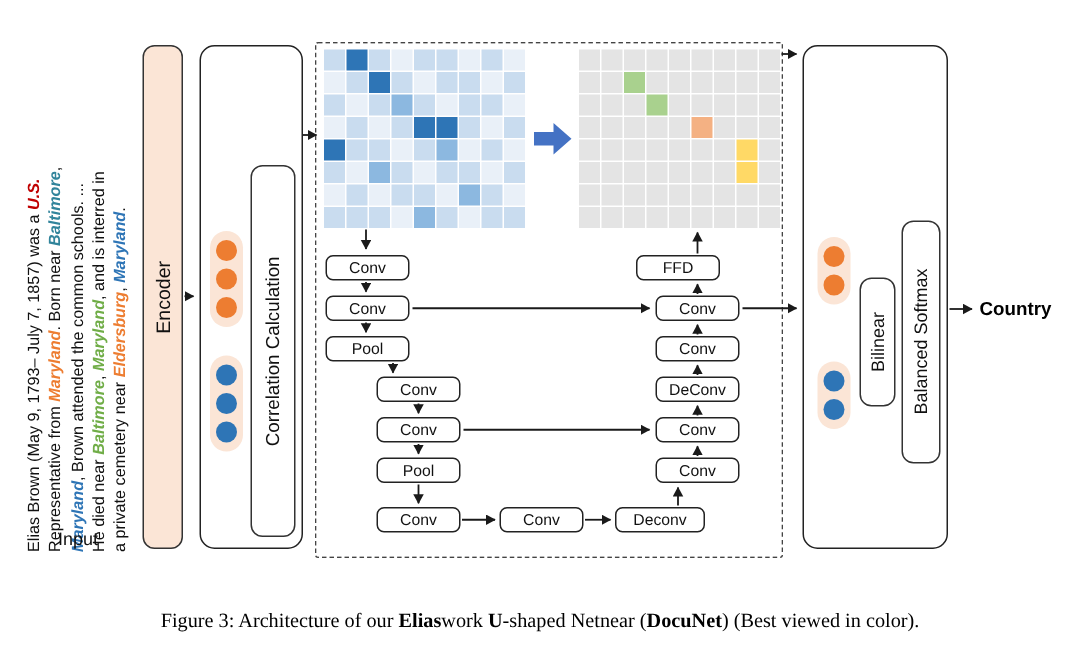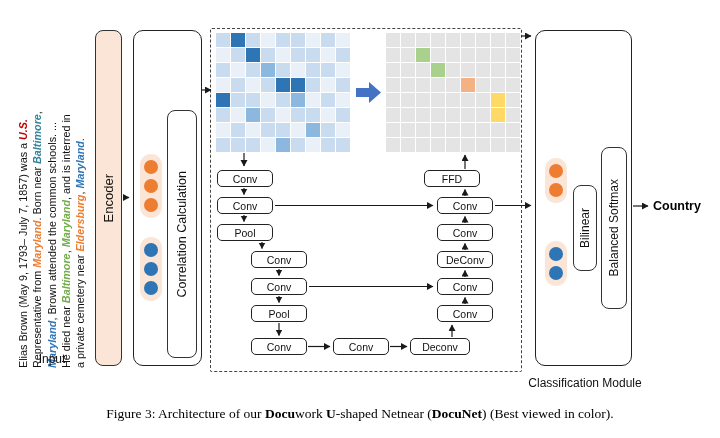--- a/index.html
+++ b/index.html
@@ -255,24 +255,23 @@
   <div class="dotgroup" style="left:545px;top:241px">
     <div class="dot blue"></div>
     <div class="dot blue"></div>
   </div>
   <div class="vbox" style="left:573px;top:185px;width:24px;height:86px">
     <span class="vtext" style="font-size:12px">Bilinear</span>
   </div>
   <div class="vbox" style="left:601px;top:147px;width:26px;height:162px">
     <span class="vtext" style="font-size:12px">Balanced Softmax</span>
   </div>
-  <div class="blabel" style="left:518px;top:376px;width:134px">Classification Module</div>
   <div id="country">Country</div>
 
-  <div id="caption"><span>Figure 3: Architecture of our </span><span style="font-weight: bold;">Docu</span><span>work </span><span style="font-weight: bold;">U</span><span>-shaped </span><span style="font-weight: normal;">Net</span><span>near (</span><span style="font-weight: bold;">DocuNet</span><span>) (Best viewed in color).</span></div>
+  <div id="caption"><span>Figure 3: Architecture of our </span><span style="font-weight: bold;">Elias</span><span>work </span><span style="font-weight: bold;">U</span><span>-shaped </span><span style="font-weight: normal;">Net</span><span>near (</span><span style="font-weight: bold;">DocuNet</span><span>) (Best viewed in color).</span></div>
 
   <svg id="arrows" width="720" height="438" xmlns="http://www.w3.org/2000/svg">
     <defs>
       <marker id="ah" markerUnits="userSpaceOnUse" markerWidth="8" markerHeight="8" refX="6" refY="3.5" orient="auto">
         <path d="M0,0 L6.5,3.5 L0,7 z" fill="#1a1a1a"></path>
       </marker>
     </defs>
 
     <line class="aline" x1="123" y1="197.5" x2="129" y2="197.5" marker-end="url(#ah)"></line>
 

